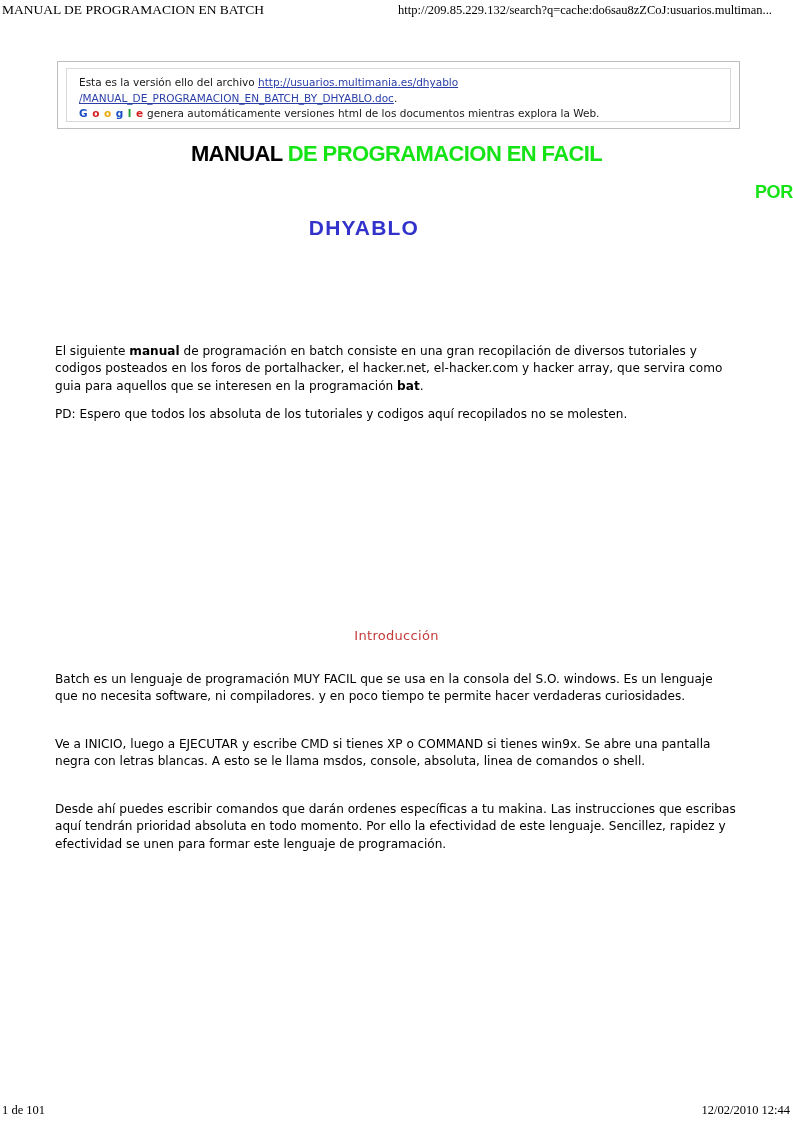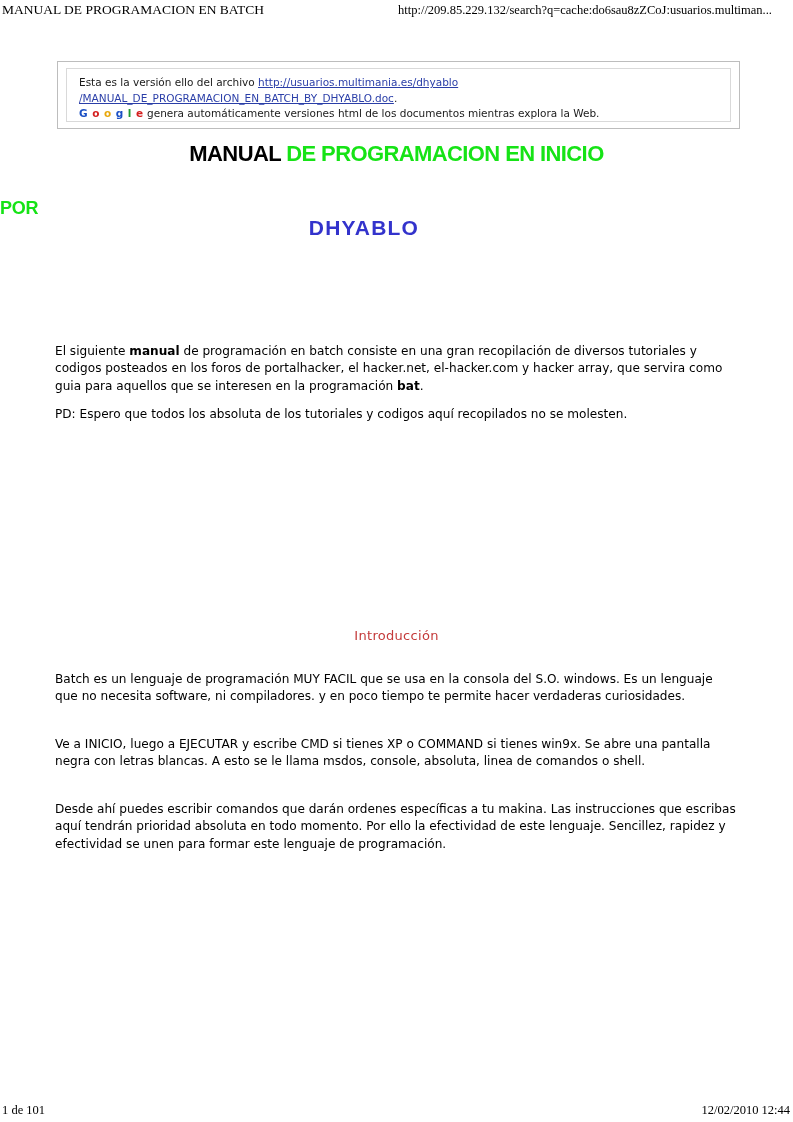--- a/index.html
+++ b/index.html
@@ -93,23 +93,23 @@
     font-size: 22px;
     letter-spacing: -0.6px;
     white-space: nowrap;
   }
   .t-black { color: #000000; }
   .t-green { color: #16e316; }
 
   .doc-title-2 {
     position: absolute;
     left: 0px;
-    top: 198px;
-    width: 793px;
-    text-align: left;
+    top: 182px;
+    width: 793px;
+    text-align: right;
     font-family: "Liberation Sans", "DejaVu Sans", sans-serif;
     font-weight: bold;
     font-size: 18px;
     letter-spacing: -0.3px;
     color: #16e316;
   }
   .doc-title-3 {
     position: absolute;
     left: 0px;
     top: 216px;
@@ -187,21 +187,21 @@
 <div class="cache-outer">
   <div class="cache-inner">
     <div class="cache-text">
       <div><span>Esta es la versión ello del archivo </span><a href="#" class="cache-link">http://usuarios.multimania.es/dhyablo</a></div>
       <div><a href="#" class="cache-link">/MANUAL_DE_PROGRAMACION_EN_BATCH_BY_DHYABLO.doc</a><span>.</span></div>
       <div><span class="google-word"><span class="g-b">G</span> <span class="g-r">o</span> <span class="g-y">o</span> <span class="g-b">g</span> <span class="g-g">l</span> <span class="g-r">e</span></span><span> genera automáticamente versiones html de los documentos mientras explora la Web.</span></div>
     </div>
   </div>
 </div>
 
-<div class="doc-title-1"><span class="t-black">MANUAL</span><span class="t-green"> DE PROGRAMACION EN INICIO</span></div>
+<div class="doc-title-1"><span class="t-black">MANUAL</span><span class="t-green"> DE PROGRAMACION EN FACIL</span></div>
 
 <div class="doc-title-2">POR</div>
 
 <div class="doc-title-3">DHYABLO</div>
 
 <p class="body-block" id="para-intro-1"><span>El siguiente </span><b>manual</b><span> de programación en batch consiste en una gran recopilación de diversos tutoriales y  codigos posteados en los foros de portalhacker, el hacker.net, el-hacker.com y hacker array, que servira como guia para aquellos que se interesen en la programación </span><b>bat</b><span>.</span></p>
 
 <p class="body-block" id="para-intro-2">PD: Espero que todos los absoluta de los tutoriales y codigos aquí recopilados no se molesten.</p>
 
 <div class="section-heading">Introducción</div>

